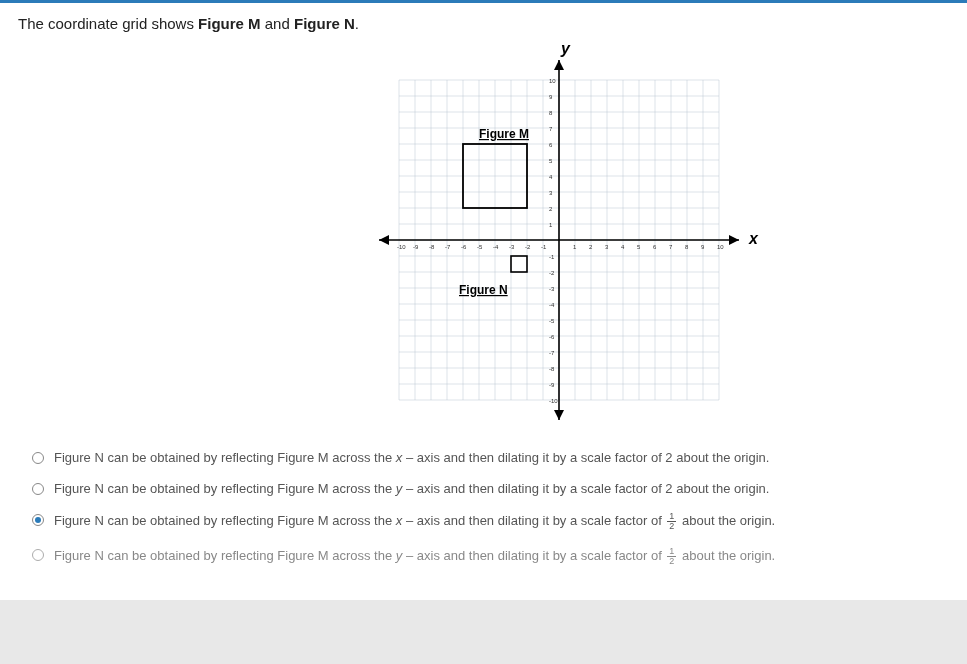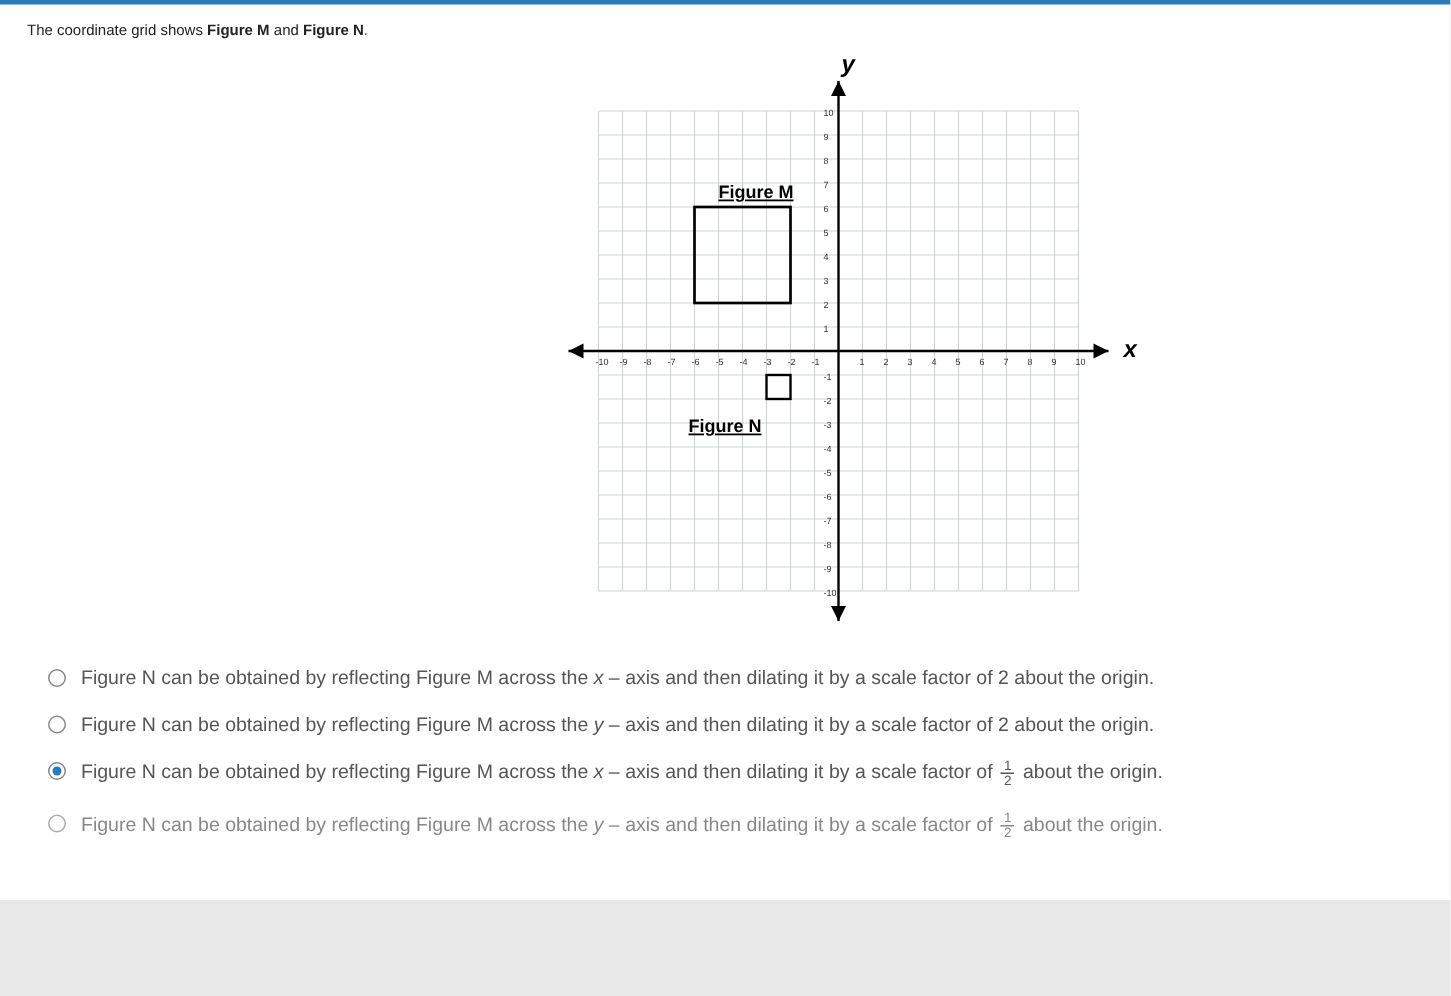--- a/index.html
+++ b/index.html
@@ -10,21 +10,21 @@
     height: 664px;
     overflow: hidden;
   }
   .page {
     background: #fff;
     border-top: 3px solid #2b7bb9;
     padding: 12px 18px;
     min-height: 600px;
   }
   .prompt {
-    font-size: 10px;
+    font-size: 15px;
     color: #222;
     margin-bottom: 8px;
   }
   .prompt b { font-weight: bold; }
   .graph-area {
     display: flex;
     justify-content: center;
     margin: 0 0 10px 150px;
   }
   .question {

